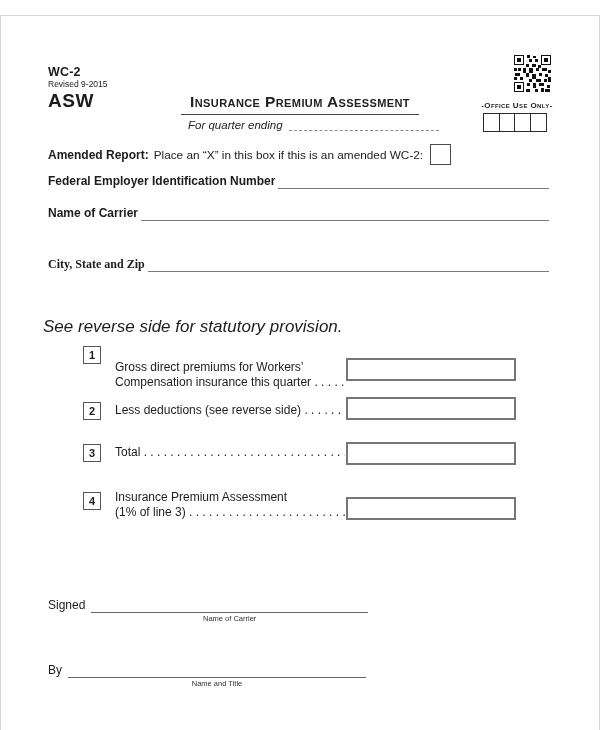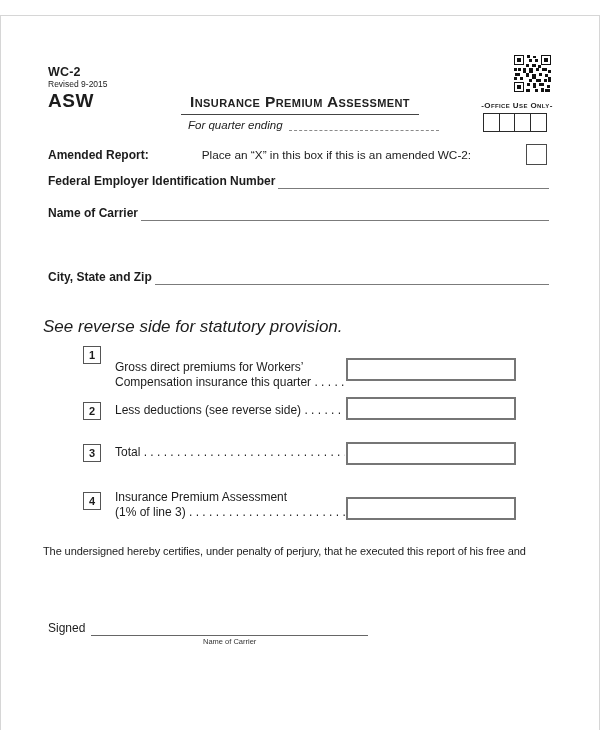--- a/index.html
+++ b/index.html
@@ -24,29 +24,29 @@
   .quarter-line { width:150px; height:12px; border-bottom:1.5px dashed #8a8a8a; margin-left:6px; }
   
   .qr { position:absolute; left:513px; top:39px; width:37px; height:37px; }
   .office-label { position:absolute; left:462px; top:85px; width:108px; text-align:center;
                   font-size:8px; font-variant:small-caps; font-weight:bold; letter-spacing:.4px; color:#222; }
   .office-boxes { position:absolute; left:482px; top:97px; display:flex; }
   .office-cell { width:17px; height:19px; border:1.3px solid #2a2a2a; background:#fff; }
   .office-cell + .office-cell { margin-left:-1.3px; }
   
   .amended { position:absolute; left:47px; top:128px; display:flex; align-items:center;
-             font-size:11.8px; white-space:nowrap;gap:48px; }
+             font-size:11.8px; white-space:nowrap; }
   .amended b { font-weight:bold; margin-right:5px; font-size:12px; }
   .checkbox { width:21px; height:21px; border:1.5px solid #4a4a4a; background:#fff; margin-left:7px; flex:none; }
   
   .field-row { position:absolute; left:47px; right:50px; height:16px;
                display:flex; align-items:flex-end; }
   .field-label { font-size:12px; font-weight:bold; white-space:nowrap; line-height:15px; padding-right:3px; }
   .field-fill { flex:1; height:16px; border-bottom:1.6px solid #7b7b7b; }
-  .fr1 { top:157px;align-items:center; } .fr2 { top:189px; } .fr3 { top:221px; } .fr4 { top:253px; }
+  .fr1 { top:157px;align-items:center; } .fr2 { top:189px; } .fr3 { top:221px; } .fr4 { top:240px;font-family:Liberation Serif, serif; }
   
   .note { position:absolute; left:42px; top:301px; font-size:17px; font-style:italic; color:#1c1c1c; }
   
   .num-box { position:absolute; left:82px; width:18px; height:18px; border:1.5px solid #555;
              font-size:11px; font-weight:bold; text-align:center; line-height:16px; background:#fff; }
   .item-text { position:absolute; left:114px; width:230px; font-size:12px; line-height:15px; }
   .item-line { white-space:nowrap; overflow:hidden; }
   .amt-box { position:absolute; left:345px; width:170px; height:23px;
              border:2px solid #767676; background:#fff; }
   .nb1 { top:330px; } .it1 { top:344px; } .ab1 { top:342px; }
@@ -56,21 +56,21 @@
   
   .certify { position:absolute; left:42px; top:528px; width:530px;
              font-size:11px; line-height:15.4px; letter-spacing:-.1px; }
   .certify div { white-space:nowrap; }
   
   .sig-row { position:absolute; left:47px; display:flex; align-items:flex-end; height:17px; }
   .sig-label { font-size:12px; line-height:16px; padding-right:6px; white-space:nowrap; }
   .sig-line { position:relative; border-bottom:1.5px solid #666; height:17px; }
   .sig-caption { position:absolute; top:18px; left:0; right:0; text-align:center;
                  font-size:7.5px; color:#333; }
-  .sr1 { top:603px; width:320px; } .sr2 { top:645px; width:318px; }
+  .sr1 { top:580px; width:320px; } .sr2 { top:645px; width:318px; }
 </style>
 </head>
 <body>
 
 <div class="page">
 
   <div class="id-block">
     <div class="form-code">WC-2</div>
     <div class="revision">Revised 9-2015</div>
     <div class="agency">ASW</div>
@@ -181,23 +181,28 @@
   <div class="amt-box ab3"></div>
 
   <div class="num-box nb4">4</div>
   <div class="item-text it4">
     <div class="item-line">Insurance Premium Assessment</div>
     <div class="item-line">(1% of line 3) . . . . . . . . . . . . . . . . . . . . . . . . .</div>
   </div>
   <div class="amt-box ab4"></div>
 
   <div class="certify">
-    <div>The undersigned hereby certifies, under penalty of perjury, that he executed this report of his free and</div>
   </div>
 
   <div class="sig-row sr1">
     <span class="sig-label">Signed</span>
     <span class="sig-line" style="flex:1">
       <span class="sig-caption">Name of Carrier</span>
     </span>
   </div>
+  <div class="sig-row sr2">
+    <span class="sig-label">By</span>
+    <span class="sig-line" style="flex:1">
+      <span class="sig-caption">Name and Title</span>
+    </span>
+  </div>
 
 </div>
 
 </body></html>

